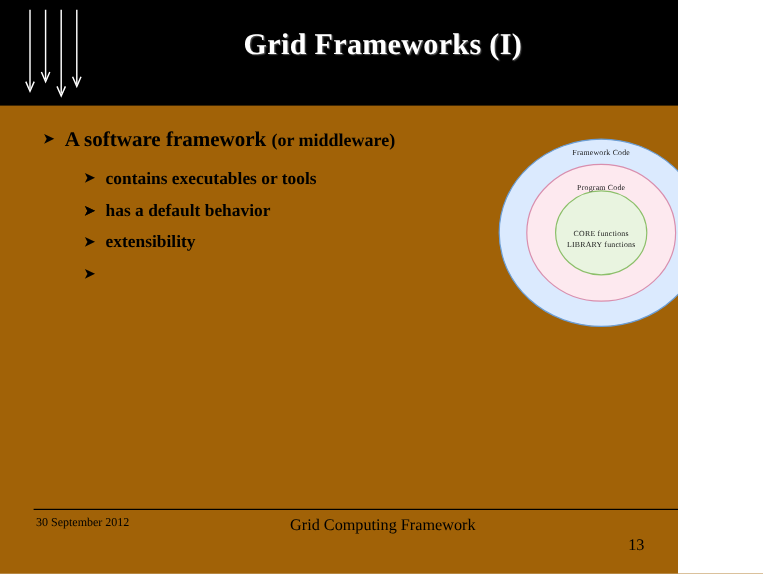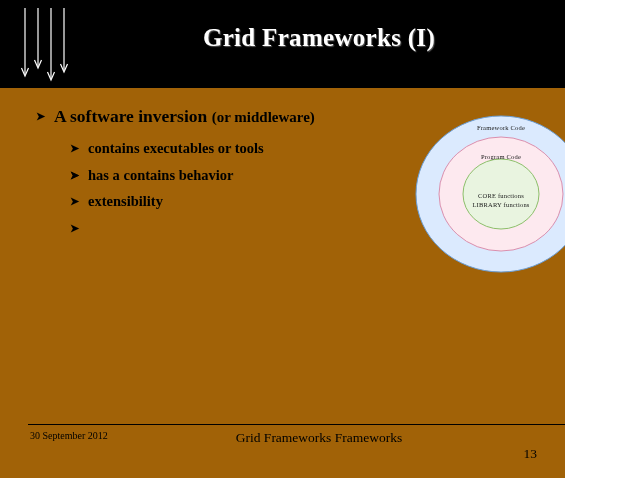--- a/index.html
+++ b/index.html
@@ -173,36 +173,36 @@
       </g>
     </svg>
   </div>
 
   <div class="title-text">Grid Frameworks (I)</div>
 
   <div class="content">
 
     <div class="bullet-l1">
       <span class="arrowmark">➤</span>
-      <span>A software inversion</span>
+      <span>A software framework</span>
       <span class="sub">(or middleware)</span>
     </div>
 
     <div class="bullet-l2">
       <span class="arrowmark">➤</span>
       <span>contains executables or tools</span>
     </div>
 
     <div class="bullet-l2">
       <span class="arrowmark">➤</span>
     </div>
 
     <div class="bullet-l2">
       <span class="arrowmark">➤</span>
-      <span>has a contains behavior</span>
+      <span>has a default behavior</span>
     </div>
 
     <div class="bullet-l2">
       <span class="arrowmark">➤</span>
       <span>extensibility</span>
     </div>
 
     <div class="bullet-l2">
       <span class="arrowmark">➤</span>
     </div>
@@ -216,16 +216,16 @@
       <ellipse cx="95" cy="86" rx="38" ry="35" fill="#e9f4e0" stroke="#8cbf6a" stroke-width="1"></ellipse>
     </svg>
     <div class="diagram-label lbl-outer">Framework Code</div>
     <div class="diagram-label lbl-mid">Program Code</div>
     <div class="diagram-label lbl-inner1">CORE functions</div>
     <div class="diagram-label lbl-inner2">LIBRARY functions</div>
   </div>
 
   <div class="footer-rule"></div>
   <div class="footer-date">30 September 2012</div>
-  <div class="footer-center">Grid Frameworks Frameworks</div>
+  <div class="footer-center">Grid Computing Framework</div>
   <div class="footer-page">13</div>
 
 </div>
 
 </body></html>

